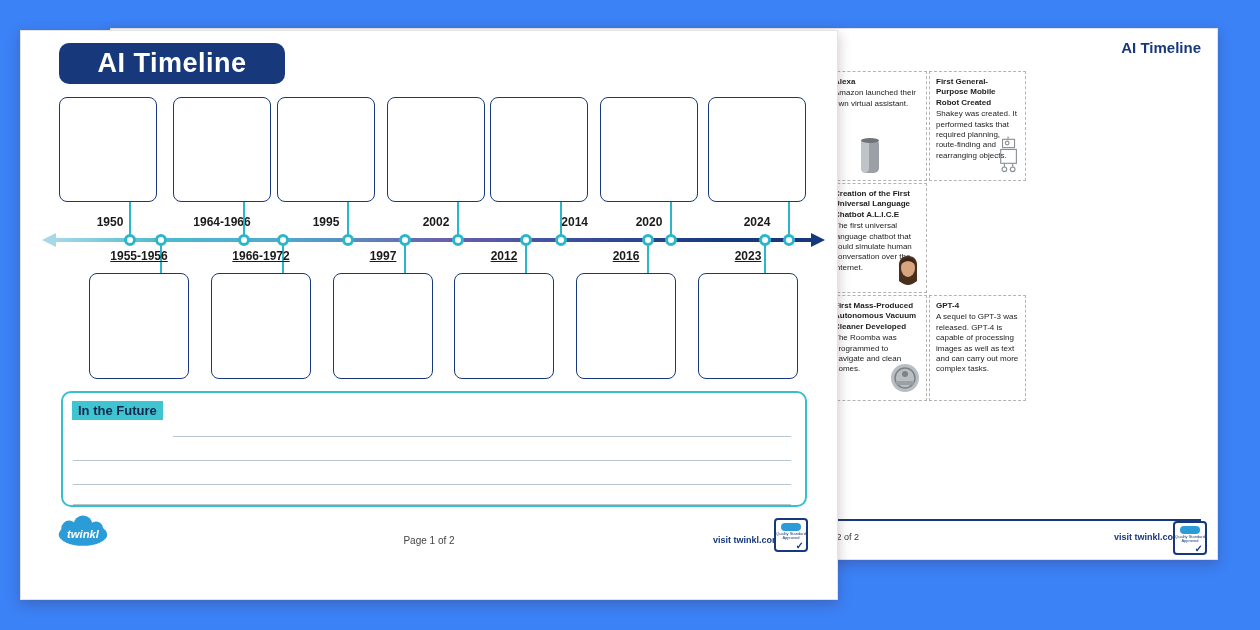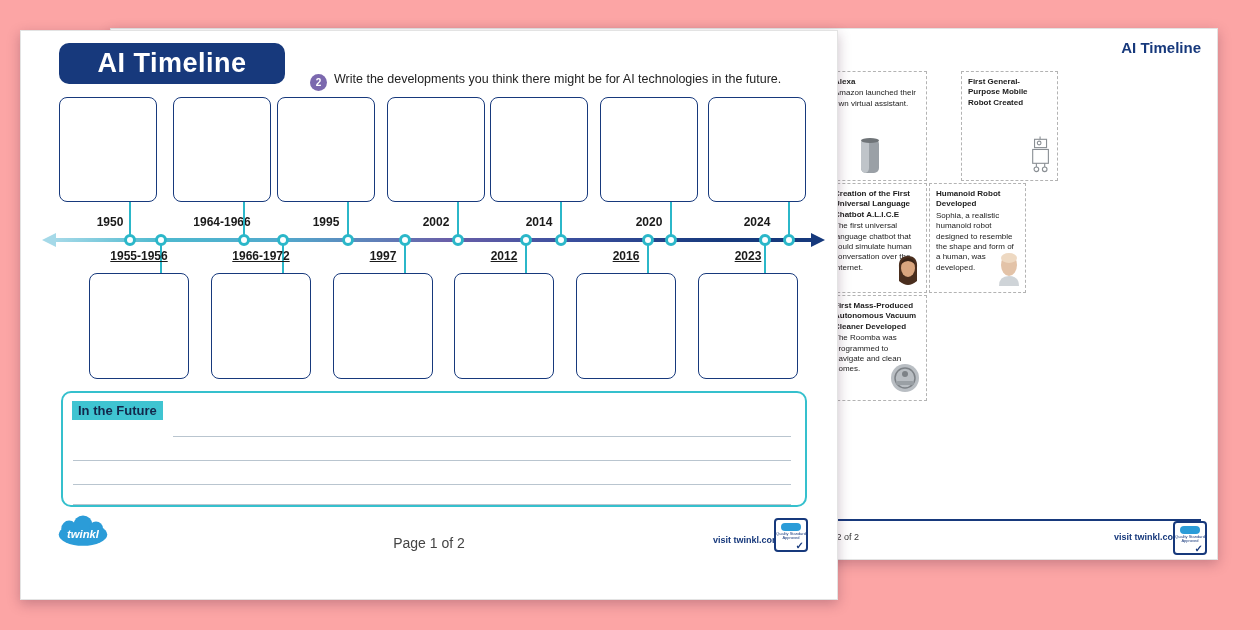--- a/index.html
+++ b/index.html
@@ -1,17 +1,17 @@
 <!DOCTYPE html>
 <html><head>
 <meta charset="utf-8">
 <style>
   html,body{margin:0;padding:0;}
   body{width:1260px;height:630px;background:#f2d7e4;font-family:"Liberation Sans",sans-serif;overflow:hidden;}
-  .canvas{position:relative;width:1260px;height:630px;background:#fca5a5;}
+  .canvas{position:relative;width:1260px;height:630px;background:#3b82f6;}
   .sheet{position:absolute;background:#fff;box-shadow:0 4px 12px rgba(70,25,55,.28);border:1px solid #e3e3e3;box-sizing:border-box;}
   .p2{left:110px;top:28px;width:1108px;height:532px;z-index:1;}
   .p1{left:20px;top:30px;width:818px;height:570px;z-index:5;}
 
   
   .p2-title{position:absolute;top:10px;right:16px;font-size:15px;font-weight:bold;color:#17397c;}
   .card{position:absolute;border:1px dashed #b3b3b3;box-sizing:border-box;padding:5px 6px;font-size:8px;line-height:1.3;color:#1c1c1c;background:#fff;}
   .card .ctitle{display:block;font-weight:bold;margin-bottom:1px;}
   .card-img{position:absolute;}
   .p2-line{position:absolute;left:20px;right:16px;top:490px;height:2px;background:#17397c;}
@@ -41,21 +41,21 @@
   .arrow{position:absolute;width:0;height:0;border-top:7px solid transparent;border-bottom:7px solid transparent;top:202px;}
   .arrow-left{left:21px;border-right:14px solid #a5d9e8;}
   .arrow-right{left:790px;border-left:14px solid #16397c;}
   .node{position:absolute;top:203px;width:12px;height:12px;box-sizing:border-box;border:3px solid #2bb7c9;border-radius:50%;background:#fff;z-index:2;}
   .tdate,.bdate{position:absolute;font-size:12px;font-weight:bold;color:#1a1a1a;text-align:center;}
   .tdate{top:184px;width:98px;}
   .bdate{top:218px;width:100px;text-decoration:underline;}
   .future{position:absolute;left:40px;top:360px;width:746px;height:116px;border:2px solid #35c0cd;border-radius:10px;box-sizing:border-box;}
   .future-label{position:absolute;left:9px;top:8px;background:#3fc4d1;color:#12284b;font-size:13px;font-weight:bold;padding:2px 6px;}
   .wline{position:absolute;height:1px;background:#b9c5cf;right:14px;}
-  .p1-page{position:absolute;left:0;right:0;top:504px;text-align:center;font-size:14px;color:#444;}
+  .p1-page{position:absolute;left:0;right:0;top:504px;text-align:center;font-size:10px;color:#444;}
   .p1-visit{position:absolute;left:692px;top:504px;}
   .p1-badge{left:753px;top:487px;}
   .logo{position:absolute;left:36px;top:484px;}
 </style>
 </head>
 <body>
 
 <div class="canvas">
 
   <div class="sheet p2">
@@ -65,22 +65,23 @@
       <span class="ctitle">Alexa</span>
       <span>Amazon launched their own virtual assistant.</span>
       <span class="card-img" style="left:32px;bottom:3px;">
         <svg width="20" height="38" viewBox="0 0 20 38">
             <rect x="1" y="3" rx="5" width="18" height="34" fill="#9aa0a6"></rect>
             <rect x="1" y="3" rx="5" width="8" height="34" fill="#bfc4c9"></rect>
             <ellipse cx="10" cy="4.5" rx="9" ry="2.6" fill="#6f7478"></ellipse>
           </svg>
       </span>
     </div>
-    <div class="card" style="left:850px;top:42px;width:97px;height:110px;">
+    <div class="card" style="left:818px;top:42px;width:97px;height:110px;">
       <span class="ctitle">First General-Purpose Mobile Robot Created</span>
+      <span>Shakey was created. It performed tasks that required planning, route-finding and rearranging objects.</span>
       <span class="card-img" style="right:4px;bottom:3px;">
         <svg width="24" height="38" viewBox="0 0 26 40">
             <g fill="none" stroke="#8a8f94" stroke-width="1.2">
               <line x1="12" y1="0" x2="12" y2="3"></line>
               <rect x="6" y="3" width="13" height="9"></rect>
               <circle cx="11" cy="7" r="2"></circle>
               <rect x="4" y="14" width="17" height="15"></rect>
               <line x1="8" y1="29" x2="8" y2="33"></line>
               <line x1="17" y1="29" x2="17" y2="33"></line>
               <circle cx="8" cy="35.5" r="2.5"></circle>
@@ -94,76 +95,66 @@
       <span class="ctitle">Creation of the First Universal Language Chatbot A.L.I.C.E</span>
       <span>The first universal language chatbot that could simulate human conversation over the internet.</span>
       <span class="card-img" style="right:6px;bottom:3px;">
         <svg width="24" height="32" viewBox="0 0 24 32">
             <path d="M3 14 Q2 2 12 2 Q22 2 21 14 L21 27 Q16 31 12 31 Q8 31 3 27 Z" fill="#4a2e1e"></path>
             <ellipse cx="12" cy="14" rx="7" ry="9" fill="#d9a57e"></ellipse>
             <path d="M5 10 Q7 4 12 4 Q17 4 19 10 Q15 7 12 7 Q9 7 5 10Z" fill="#3a2416"></path>
           </svg>
       </span>
     </div>
-    <div class="card" style="left:818px;top:154px;width:97px;height:110px;">
-      <span class="ctitle">Humanoid Robot Developed</span>
-      <span>Sophia, a realistic humanoid robot designed to resemble the shape and form of a human, was developed.</span>
-      <span class="card-img" style="right:4px;bottom:3px;">
-        <svg width="24" height="34" viewBox="0 0 24 34">
-            <path d="M2 34 Q2 24 12 24 Q22 24 22 34 Z" fill="#cfd4d8"></path>
-            <ellipse cx="12" cy="13" rx="8" ry="11" fill="#e3c3a8"></ellipse>
-            <ellipse cx="12" cy="6" rx="8" ry="5" fill="#eed9c2"></ellipse>
-          </svg>
-      </span>
-    </div>
 
     <div class="card" style="left:716px;top:266px;width:100px;height:106px;">
       <span class="ctitle">First Mass-Produced Autonomous Vacuum Cleaner Developed</span>
       <span>The Roomba was programmed to navigate and clean homes.</span>
       <span class="card-img" style="right:6px;bottom:4px;">
         <svg width="30" height="30" viewBox="0 0 30 30">
             <circle cx="15" cy="15" r="14" fill="#b9bec3"></circle>
             <circle cx="15" cy="15" r="10" fill="none" stroke="#7d8287" stroke-width="1.5"></circle>
             <circle cx="15" cy="11" r="3" fill="#7d8287"></circle>
             <rect x="6" y="18" width="18" height="4" rx="2" fill="#9aa0a5"></rect>
           </svg>
       </span>
     </div>
+    <div class="card" style="left:818px;top:266px;width:97px;height:106px;">
+      <span class="ctitle">GPT-4</span>
+      <span>A sequel to GPT-3 was released. GPT-4 is capable of processing images as well as text and can carry out more complex tasks.</span>
+    </div>
 
     <div class="p2-line"></div>
     <div class="p2-page">Page 2 of 2</div>
     <a class="visit p2-visit" href="#">visit twinkl.com</a>
     <div class="badge p2-badge">
       <div class="badge-cloud"></div>
       <div class="badge-text">Quality Standard Approved</div>
       <div class="badge-check">✓</div>
     </div>
   </div>
 
   <div class="sheet p1">
 
     <div class="banner">AI Timeline</div>
 
-    <div class="instr" style="top:41px;">
-      <span class="num num2">2</span><span>Write the developments you think there might be for AI technologies in the future.</span>
-    </div>
 
     <div class="tbox" style="left:38px;"></div>
     <div class="tbox" style="left:152px;"></div>
     <div class="tbox" style="left:256px;"></div>
     <div class="tbox" style="left:366px;"></div>
     <div class="tbox" style="left:469px;"></div>
     <div class="tbox" style="left:579px;"></div>
     <div class="tbox" style="left:687px;"></div>
 
     <span class="tdate" style="left:40px;">1950</span>
     <span class="tdate" style="left:152px;">1964-1966</span>
     <span class="tdate" style="left:256px;">1995</span>
     <span class="tdate" style="left:366px;">2002</span>
-    <span class="tdate" style="left:469px;">2014</span>
+    <span class="tdate" style="left:469px;text-align:right;">2014</span>
     <span class="tdate" style="left:579px;">2020</span>
     <span class="tdate" style="left:687px;">2024</span>
 
     <div class="conn tconn" style="left:108px;"></div>
     <div class="conn tconn" style="left:222px;"></div>
     <div class="conn tconn" style="left:326px;"></div>
     <div class="conn tconn" style="left:436px;"></div>
     <div class="conn tconn" style="left:539px;"></div>
     <div class="conn tconn" style="left:649px;"></div>
     <div class="conn tconn" style="left:767px;"></div>

